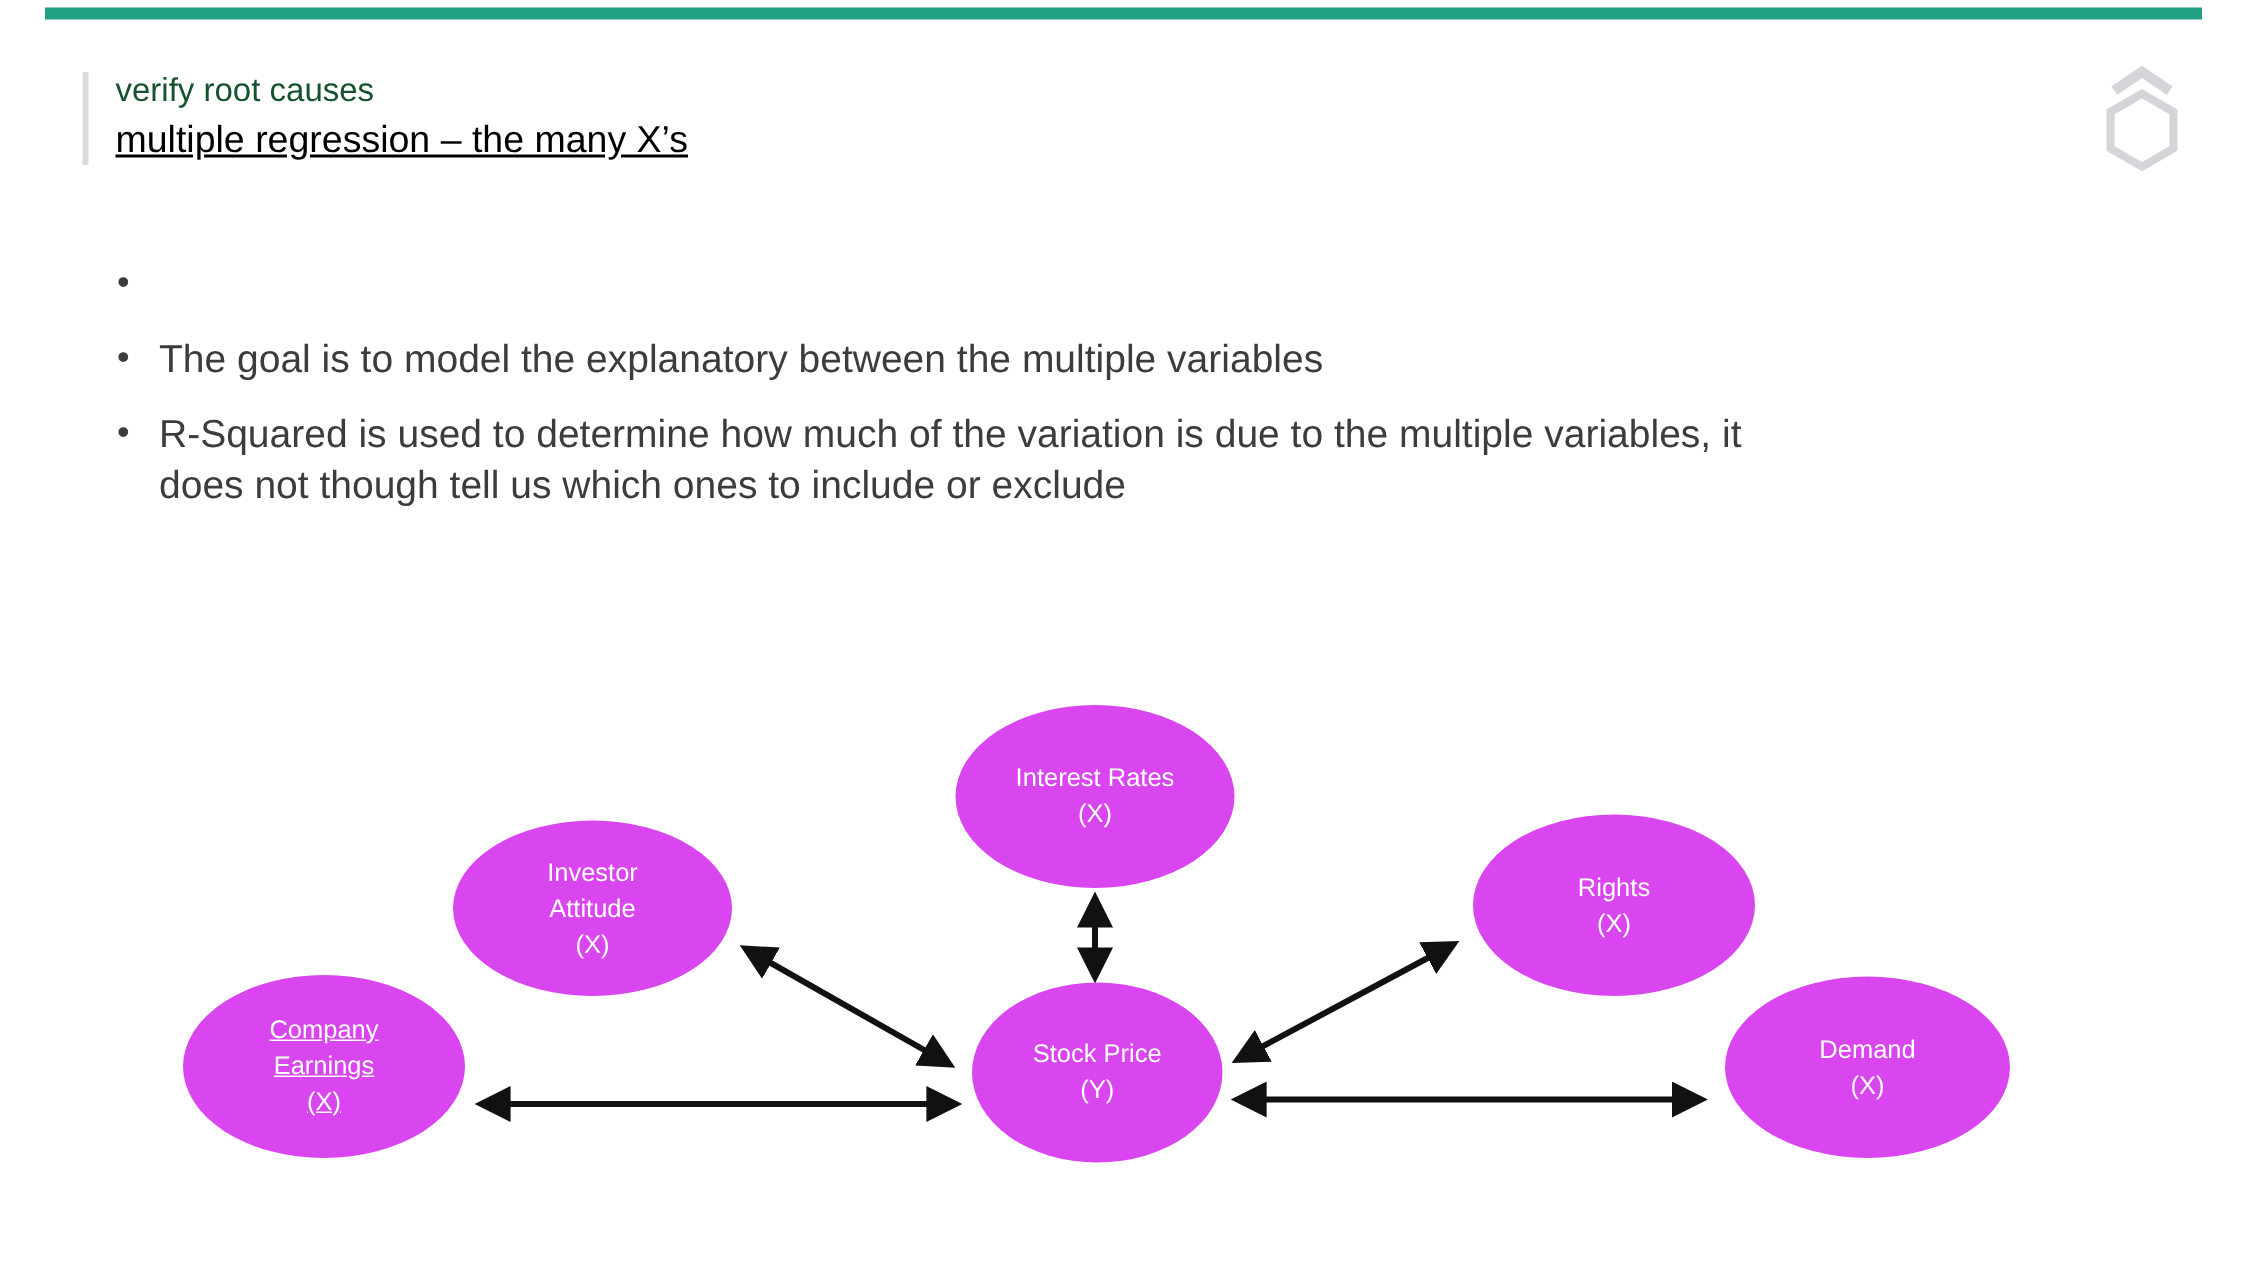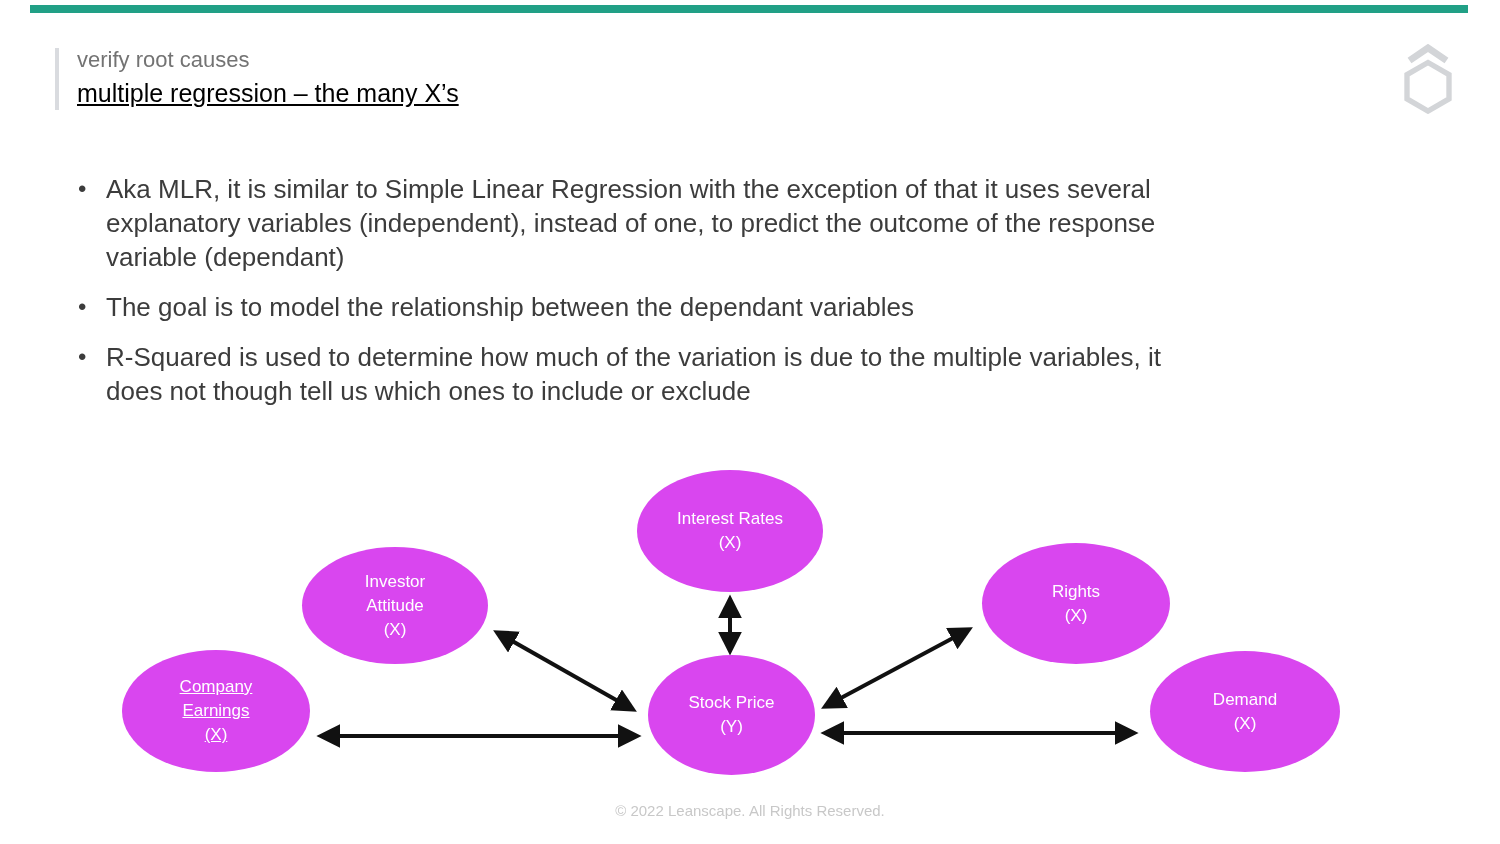--- a/index.html
+++ b/index.html
@@ -2,21 +2,21 @@
 <html><head>
 <meta charset="utf-8">
 <style>
   html,body{margin:0;padding:0;background:#ffffff;}
   .slide{
     position:relative;width:1500px;height:844px;background:#ffffff;overflow:hidden;
     font-family:"Liberation Sans","DejaVu Sans",sans-serif;
   }
   .top-bar{position:absolute;left:30px;top:5px;width:1438px;height:8px;background:#21a086;}
   .header-rule{position:absolute;left:55px;top:48px;width:4px;height:62px;background:#d9dbdf;}
-  .kicker{position:absolute;left:77px;top:47px;font-size:22px;line-height:26px;color:#737373;}
+  .kicker{position:absolute;left:77px;top:47px;font-size:22px;line-height:26px;color:#14532d;}
   .title{position:absolute;left:77px;top:78px;font-size:25px;line-height:30px;color:#000000;text-decoration:underline;}
   .logo{position:absolute;left:1400px;top:44px;width:56px;height:70px;}
   .bullets{position:absolute;left:78px;top:172px;width:1360px;}
   .bullet-item{display:flex;margin-bottom:16px;color:#3c3c3c;font-size:26px;line-height:34px;}
   .bullet-marker{width:28px;flex:0 0 28px;font-size:24px;}
   .bullet-text{white-space:pre-line;}
   .node{
     position:absolute;border-radius:50%;background:#d946ef;
     display:flex;align-items:center;justify-content:center;text-align:center;
     color:#ffffff;font-size:17px;line-height:24px;
@@ -38,27 +38,24 @@
   <div class="title">multiple regression – the many X’s</div>
 
   <svg class="logo" viewBox="0 0 56 72">
     <path d="M9 17 L28 4 L47 17" fill="none" stroke="#d3d5d8" stroke-width="7"></path>
     <path d="M28 21 L49.6 33.5 L49.6 58.5 L28 71 L6.4 58.5 L6.4 33.5 Z" fill="none" stroke="#d3d5d8" stroke-width="5.5" transform="translate(0,-2)"></path>
   </svg>
 
   <div class="bullets">
     <div class="bullet-item">
       <span class="bullet-marker">•</span>
-      <span class="bullet-text">Aka MLR, it is similar to Simple Linear Regression with the exception of that it uses several
-explanatory variables (independent), instead of one, to predict the outcome of the response
-variable (dependant)</span>
     </div>
     <div class="bullet-item">
       <span class="bullet-marker">•</span>
-      <span class="bullet-text">The goal is to model the relationship between the dependant variables</span>
+      <span class="bullet-text">The goal is to model the explanatory between the multiple variables</span>
     </div>
     <div class="bullet-item">
       <span class="bullet-marker">•</span>
       <span class="bullet-text">R-Squared is used to determine how much of the variation is due to the multiple variables, it
 does not though tell us which ones to include or exclude</span>
     </div>
   </div>
 
   <div>
     <svg class="arrows" width="1500" height="844" viewBox="0 0 1500 844">
@@ -95,15 +92,14 @@
     <div class="node" style="left:982px;top:543px;width:188px;height:121px;">
       <span class="node-label">Rights
 (X)</span>
     </div>
     <div class="node" style="left:1150px;top:651px;width:190px;height:121px;">
       <span class="node-label">Demand
 (X)</span>
     </div>
   </div>
 
-  <div class="footer">© 2022 Leanscape. All Rights Reserved.</div>
 
 </div>
 
 </body></html>

